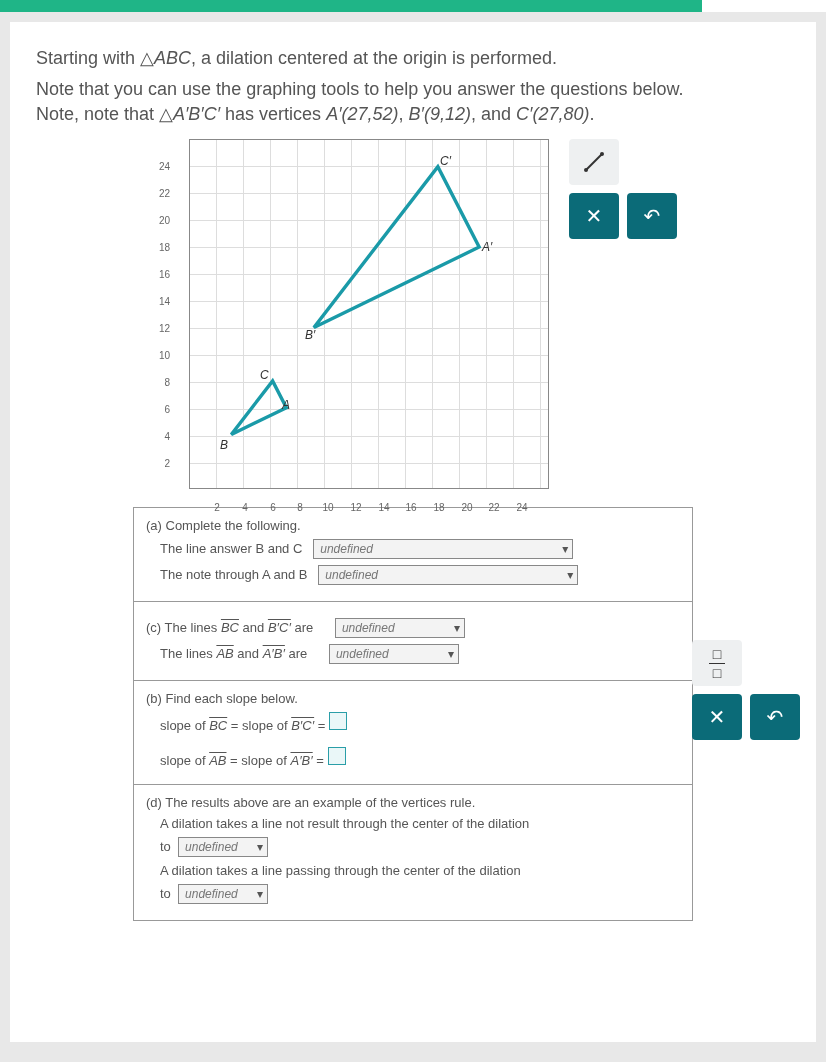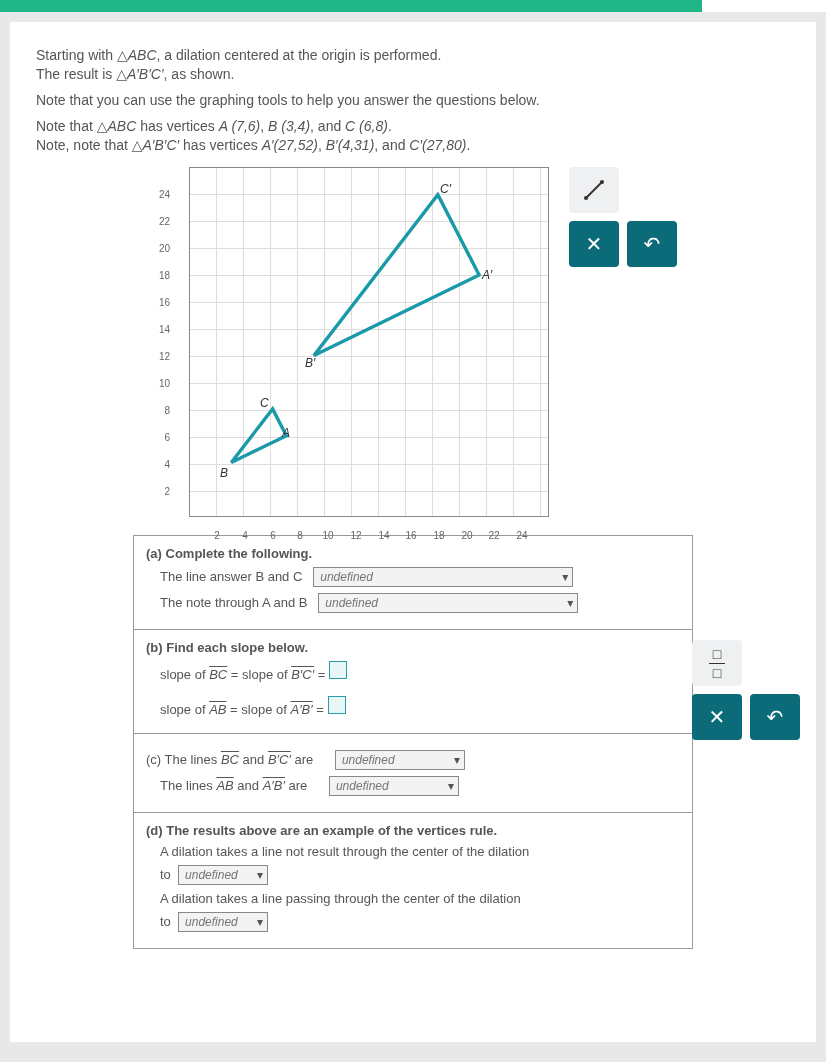--- a/index.html
+++ b/index.html
@@ -13,21 +13,21 @@
   .topbar {
     height: 12px;
     background: linear-gradient(to right, #1fb587 0%, #1fb587 85%, #fff 85%, #fff 100%);
   }
   .page {
     background: #fff;
     margin: 10px;
     padding: 22px 26px;
     min-height: 1020px;
   }
-  .intro p { margin: 3px 0; font-size: 14px; color: #555; }
+  .intro p { margin: 3px 0; font-size: 18px; color: #555; }
   .intro { margin-bottom: 14px; }
   .math-i { font-style: italic; }
   .graph-row { display: flex; align-items: flex-start; gap: 20px; margin-top: 10px; justify-content: center;}
   .graph-box {
     width: 360px;
     height: 350px;
     border: 1px solid #888;
     position: relative;
     background:
       repeating-linear-gradient(to right, transparent 0, transparent 26px, #ddd 26px, #ddd 27px),
@@ -44,21 +44,21 @@
   .toolbtn {
     width:50px; height:46px;
     background:#0b6b78; color:#fff;
     display:flex; align-items:center; justify-content:center;
     border-radius:4px; font-size:20px; cursor:pointer;
   }
   .toolbtn.light { background:#eef0f1; color:#333; }
   .toolrow { display:flex; gap:8px; }
   .qtable { width: 560px; margin: 18px auto 0 auto; border:1px solid #999; border-collapse: collapse;}
   .qcell { border:1px solid #999; padding: 10px 12px; font-size: 13px; color:#555;}
-  .qcell .hdr { font-weight: bold; margin-bottom:6px;}
+  .qcell .hdr { font-weight: normal; margin-bottom:6px;}
   .drop {
     display:inline-block;
     min-width:90px;
     border:1px solid #888;
     background:#f3f3f3;
     padding:2px 12px 2px 6px;
     font-size:12px;
     color:#777;
     font-style:italic;
     position:relative;
@@ -80,29 +80,23 @@
 <body>
 
 <div class="topbar"></div>
 
 <div class="page">
 
   <div class="intro">
     <p>
       <span>Starting with △</span><span class="math-i">ABC</span><span>, a dilation centered at the origin is performed.</span>
     </p>
+    <p style="margin-top:10px">Note that you can use the graphing tools to help you answer the questions below.</p>
     <p>
-      <span>The result is △</span><span class="math-i">A′B′C′</span><span>, as shown.</span>
-    </p>
-    <p style="margin-top:10px">Note that you can use the graphing tools to help you answer the questions below.</p>
-    <p style="margin-top:10px">
-      <span>Note that △</span><span class="math-i">ABC</span><span> has vertices </span><span class="math-i">A (7,6)</span><span>, </span><span class="math-i">B (3,4)</span><span>, and </span><span class="math-i">C (6,8)</span><span>.</span>
-    </p>
-    <p>
-      <span>Note, note that △</span><span class="math-i">A′B′C′</span><span> has vertices </span><span class="math-i">A′(27,52)</span><span>, </span><span class="math-i">B′(4,31)</span><span>, and </span><span class="math-i">C′(27,80)</span><span>.</span>
+      <span>Note, note that △</span><span class="math-i">A′B′C′</span><span> has vertices </span><span class="math-i">A′(27,52)</span><span>, </span><span class="math-i">B′(9,12)</span><span>, and </span><span class="math-i">C′(27,80)</span><span>.</span>
     </p>
   </div>
 
   <div class="graph-row">
     <div style="width:20px"></div>
     <div class="graph-box">
       <svg class="tri" viewBox="0 0 26 26" preserveAspectRatio="none">
         <g transform="translate(0,26) scale(1,-1)">
           <polygon points="7,6 3,4 6,8" fill="none" stroke="#1a9aa8" stroke-width="0.25"></polygon>
           <polygon points="21,18 9,12 18,24" fill="none" stroke="#1a9aa8" stroke-width="0.25"></polygon>
@@ -169,42 +163,42 @@
         <span class="drop longdrop">undefined</span>
       </div>
       <div class="row indent">
         <span>The note through A and B</span>&nbsp;&nbsp;
         <span class="drop longdrop">undefined</span>
       </div>
     </td>
         </tr>
     <tr>
           <td class="qcell">
-      <div class="hdr">(b) Find each slope below.</div>
-      <div class="row indent">
-        <span>slope of </span><span class="ov math-i">BC</span><span> = slope of </span><span class="ov math-i">B′C′</span><span> = </span>
-        <span class="numbox"></span>
-      </div>
-      <div class="row indent" style="margin-top:14px">
-        <span>slope of </span><span class="ov math-i">AB</span><span> = slope of </span><span class="ov math-i">A′B′</span><span> = </span>
-        <span class="numbox"></span>
-      </div>
-    </td>
-        </tr>
-    <tr>
-          <td class="qcell">
       <div class="row">
         <span>(c) The lines </span><span class="ov math-i">BC</span><span> and </span><span class="ov math-i">B′C′</span><span> are</span>
         &nbsp;&nbsp;&nbsp;&nbsp;
         <span class="drop" style="min-width:130px">undefined</span>
       </div>
       <div class="row indent">
         <span>The lines </span><span class="ov math-i">AB</span><span> and </span><span class="ov math-i">A′B′</span><span> are</span>
         &nbsp;&nbsp;&nbsp;&nbsp;
         <span class="drop" style="min-width:130px">undefined</span>
+      </div>
+    </td>
+        </tr>
+    <tr>
+          <td class="qcell">
+      <div class="hdr">(b) Find each slope below.</div>
+      <div class="row indent">
+        <span>slope of </span><span class="ov math-i">BC</span><span> = slope of </span><span class="ov math-i">B′C′</span><span> = </span>
+        <span class="numbox"></span>
+      </div>
+      <div class="row indent" style="margin-top:14px">
+        <span>slope of </span><span class="ov math-i">AB</span><span> = slope of </span><span class="ov math-i">A′B′</span><span> = </span>
+        <span class="numbox"></span>
       </div>
     </td>
         </tr>
     <tr>
           <td class="qcell">
       <div class="hdr">(d) The results above are an example of the vertices rule.</div>
       <div class="row indent">A dilation takes a line not result through the center of the dilation</div>
       <div class="row indent">
         <span>to</span>&nbsp;
         <span class="drop">undefined</span>

